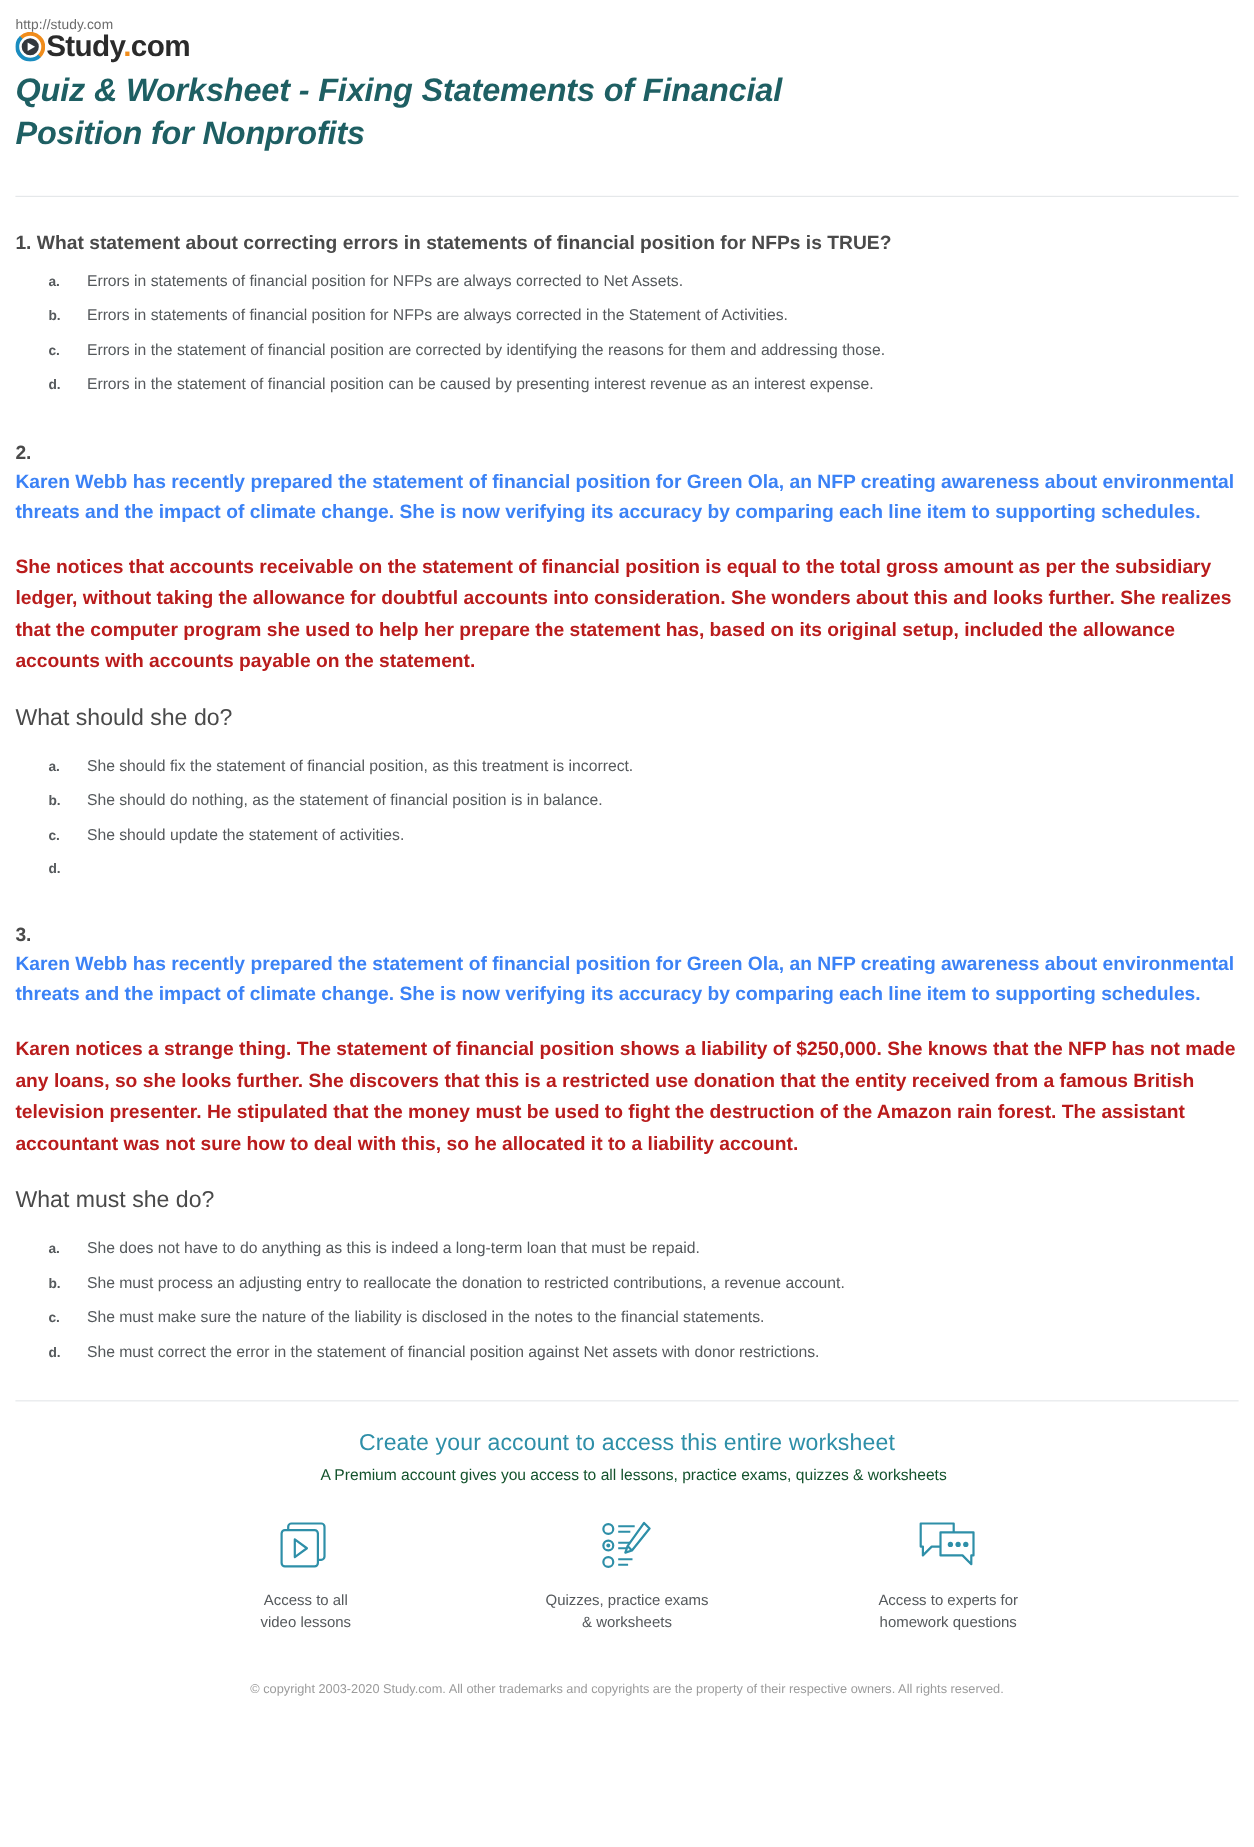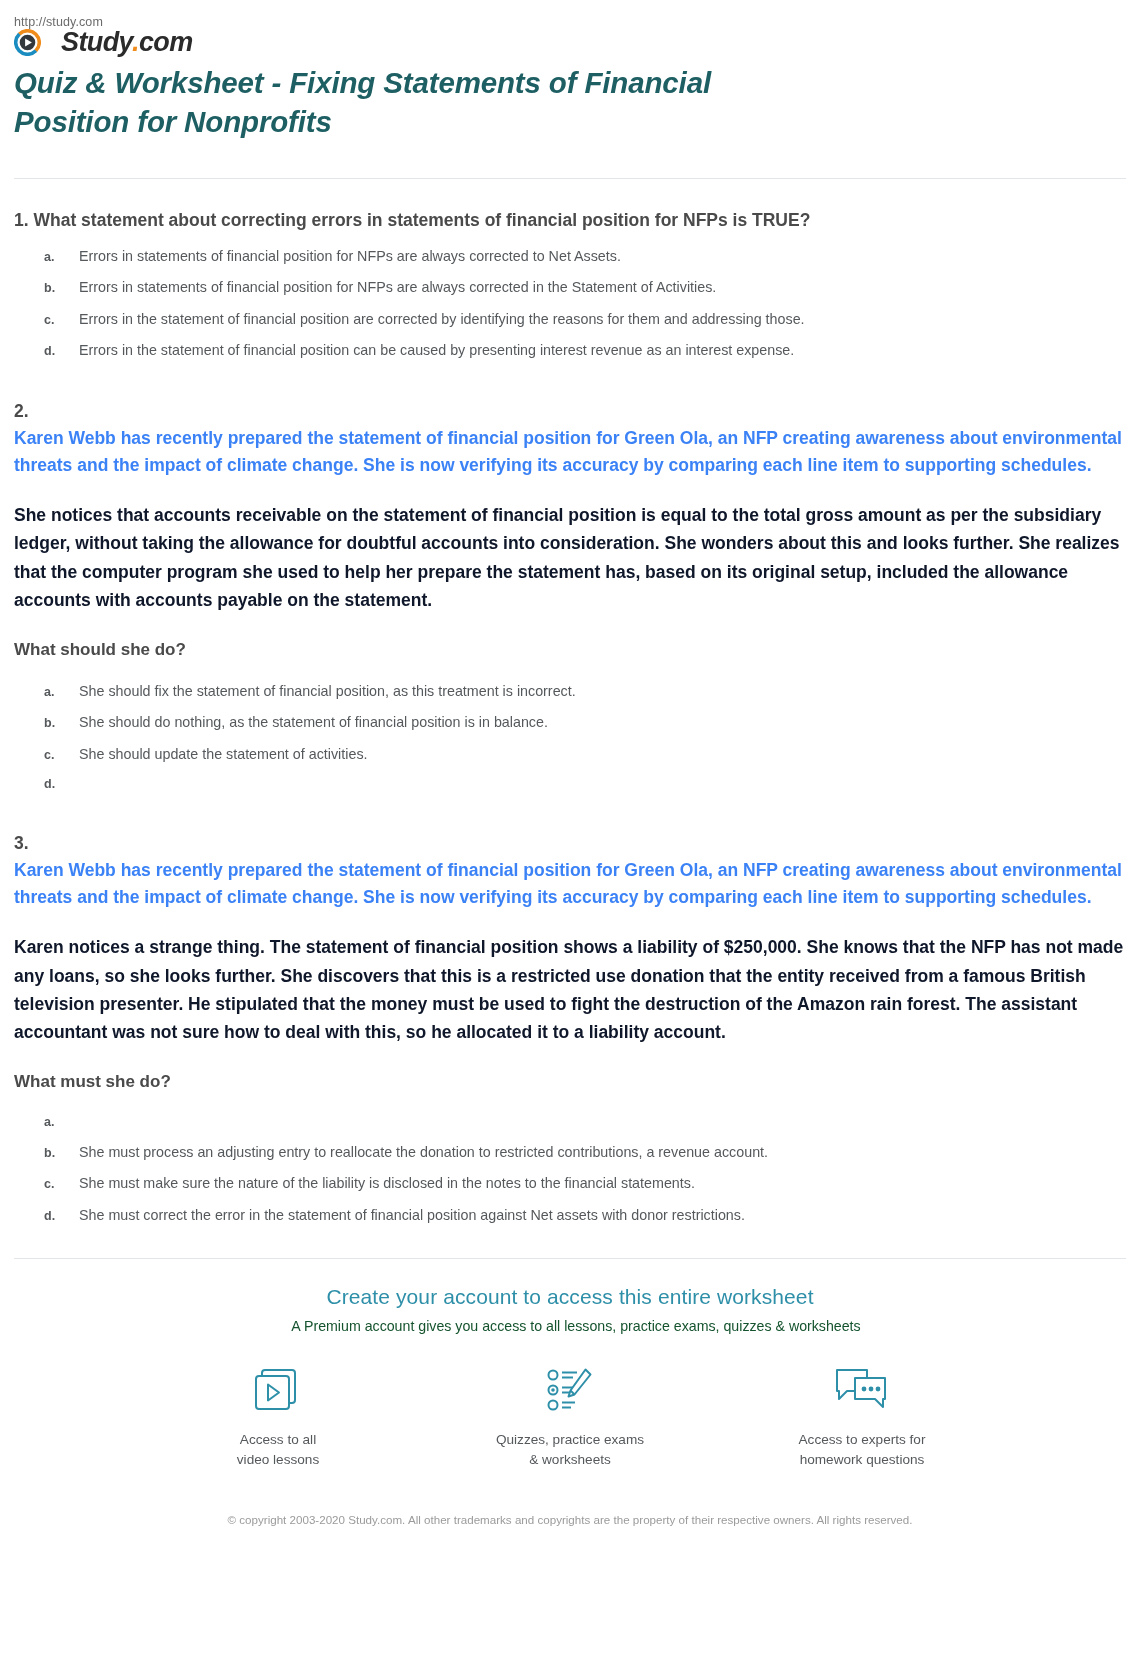--- a/index.html
+++ b/index.html
@@ -29,23 +29,22 @@
   .site-url {
     font-size: 12.5px;
     color: #6b6b6b;
     letter-spacing: .1px;
     line-height: 1;
     padding-top: 4px;
   }
   .logo {
     display: flex;
     align-items: center;
-    gap: 20px;
+    gap: 1px;
     padding-right: 2px;
-    font-style: italic;
   }
   .logo-mark {
     width: 27px;
     height: 27px;
     flex: 0 0 27px;
     display: block;
   }
   .logo-text {
     font-size: 27px;
     font-weight: 700;
@@ -98,27 +97,27 @@
   .q-inline {
     font-size: 17.5px;
     font-weight: 700;
     color: #4a4a4a;
     line-height: 1.55;
     margin: 0;
   }
   .q-para {
     font-size: 17.5px;
     font-weight: 700;
-    color: #0f172a;
+    color: #b91c1c;
     line-height: 1.62;
     margin: 22px 0 0 0;
   }
   .q-subprompt {
-    font-size: 17px;
-    font-weight: 700;
+    font-size: 21px;
+    font-weight: 400;
     color: #4a4a4a;
     line-height: 1.55;
     margin: 22px 0 0 0;
   }
 
   ol.options {
     list-style: none;
     margin: 12px 0 0 0;
     padding: 0 0 0 30px;
   }
@@ -275,20 +274,21 @@
   <div class="gap-after-q2"></div>
 
   <div class="question-block">
     <p class="q-number-line">3.</p>
     <p class="q-prompt">Karen Webb has recently prepared the statement of financial position for Green Ola, an NFP creating awareness about environmental threats and the impact of climate change. She is now verifying its accuracy by comparing each line item to supporting schedules.</p>
     <p class="q-para">Karen notices a strange thing. The statement of financial position shows a liability of $250,000. She knows that the NFP has not made any loans, so she looks further. She discovers that this is a restricted use donation that the entity received from a famous British television presenter. He stipulated that the money must be used to fight the destruction of the Amazon rain forest. The assistant accountant was not sure how to deal with this, so he allocated it to a liability account.</p>
     <p class="q-subprompt">What must she do?</p>
     <ol class="options" style="margin-top:18px;">
       <li>
         <span class="opt-letter">a.</span>
+        <span class="opt-text">She does not have to do anything as this is indeed a long-term loan that must be repaid.</span>
       </li>
       <li>
         <span class="opt-letter">b.</span>
         <span class="opt-text">She must process an adjusting entry to reallocate the donation to restricted contributions, a revenue account.</span>
       </li>
       <li>
         <span class="opt-letter">c.</span>
         <span class="opt-text">She must make sure the nature of the liability is disclosed in the notes to the financial statements.</span>
       </li>
       <li>

